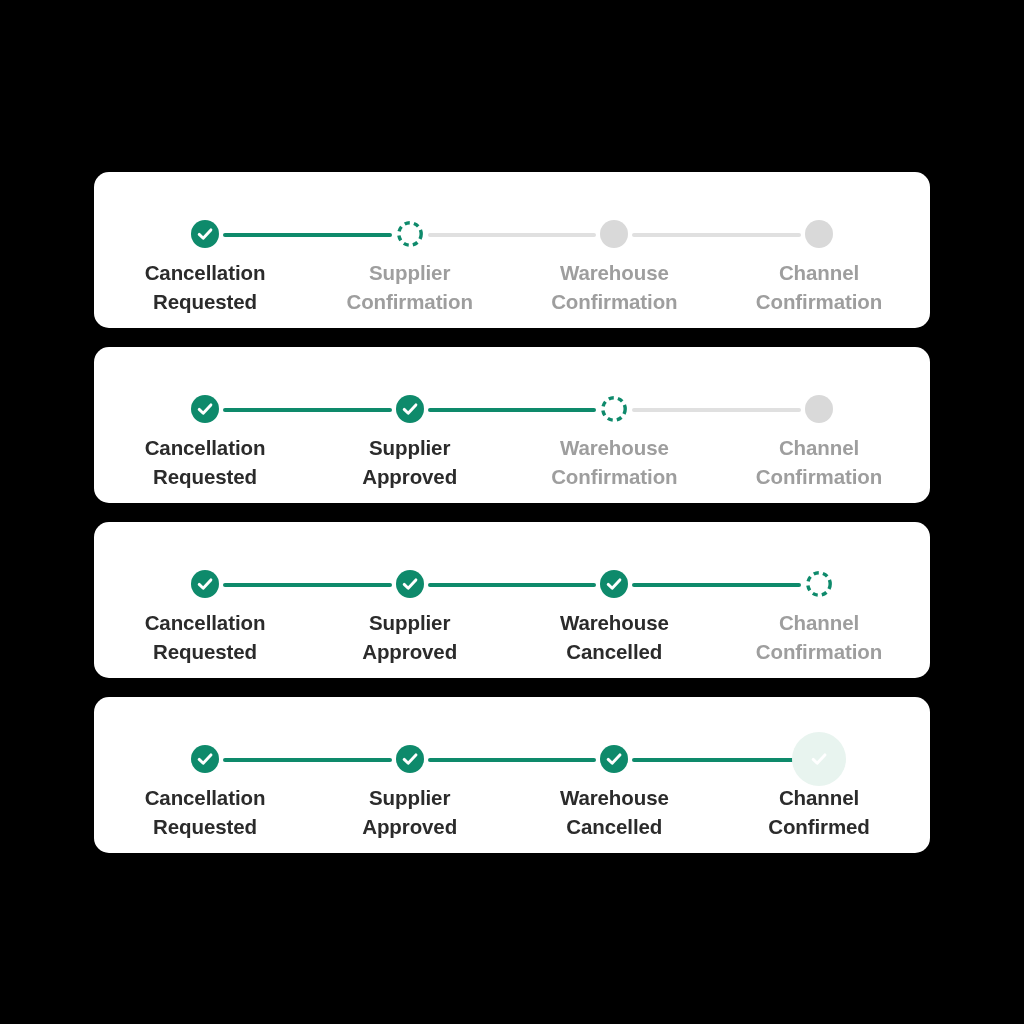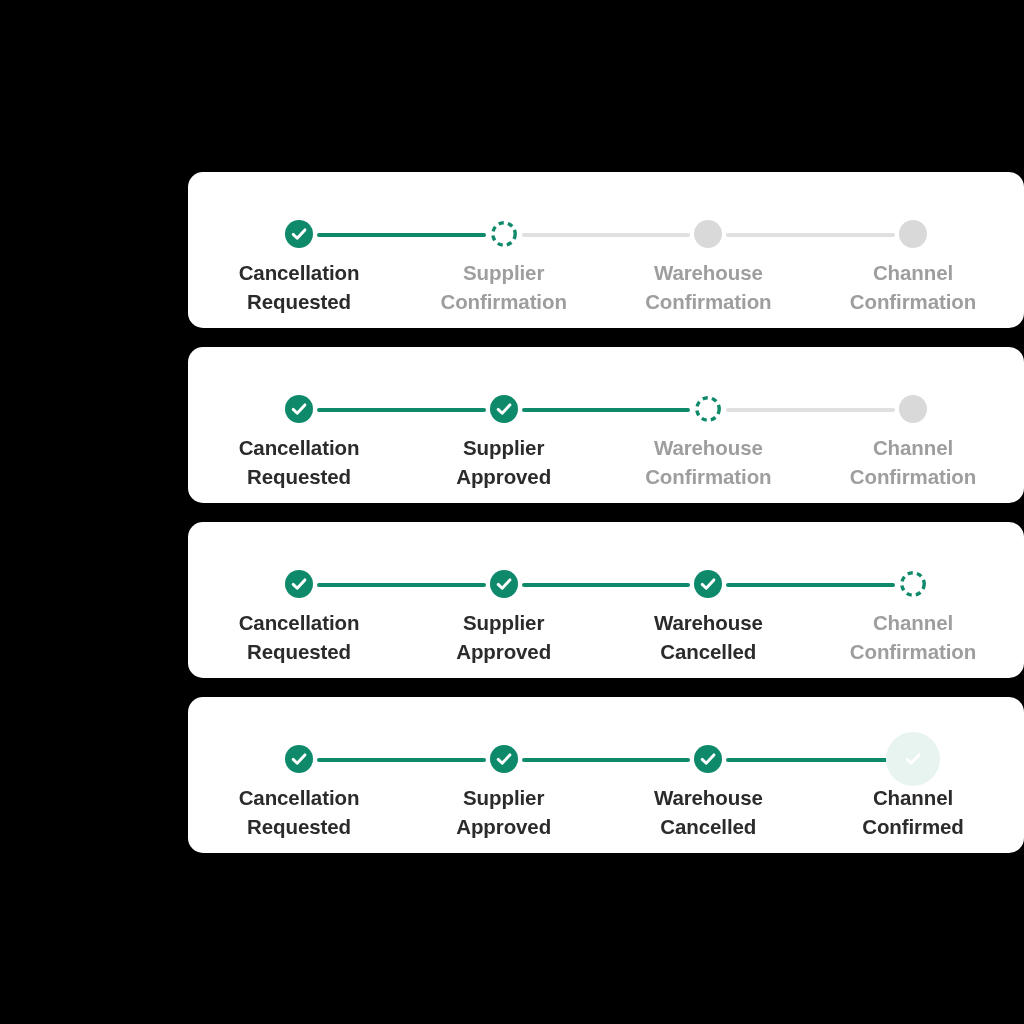--- a/index.html
+++ b/index.html
@@ -12,21 +12,21 @@
     overflow: hidden;
   }
 
   #stage {
     position: relative;
     width: 1024px;
     height: 1024px;
     background: #000000;
     display: flex;
     flex-direction: column;
-    align-items: flex-end;
+    align-items: center;
     justify-content: flex-start;
     padding-top: 172px;
   }
 
   .card {
     position: relative;
     width: 836px;
     height: 156px;
     background: #ffffff;
     border-radius: 15px;

